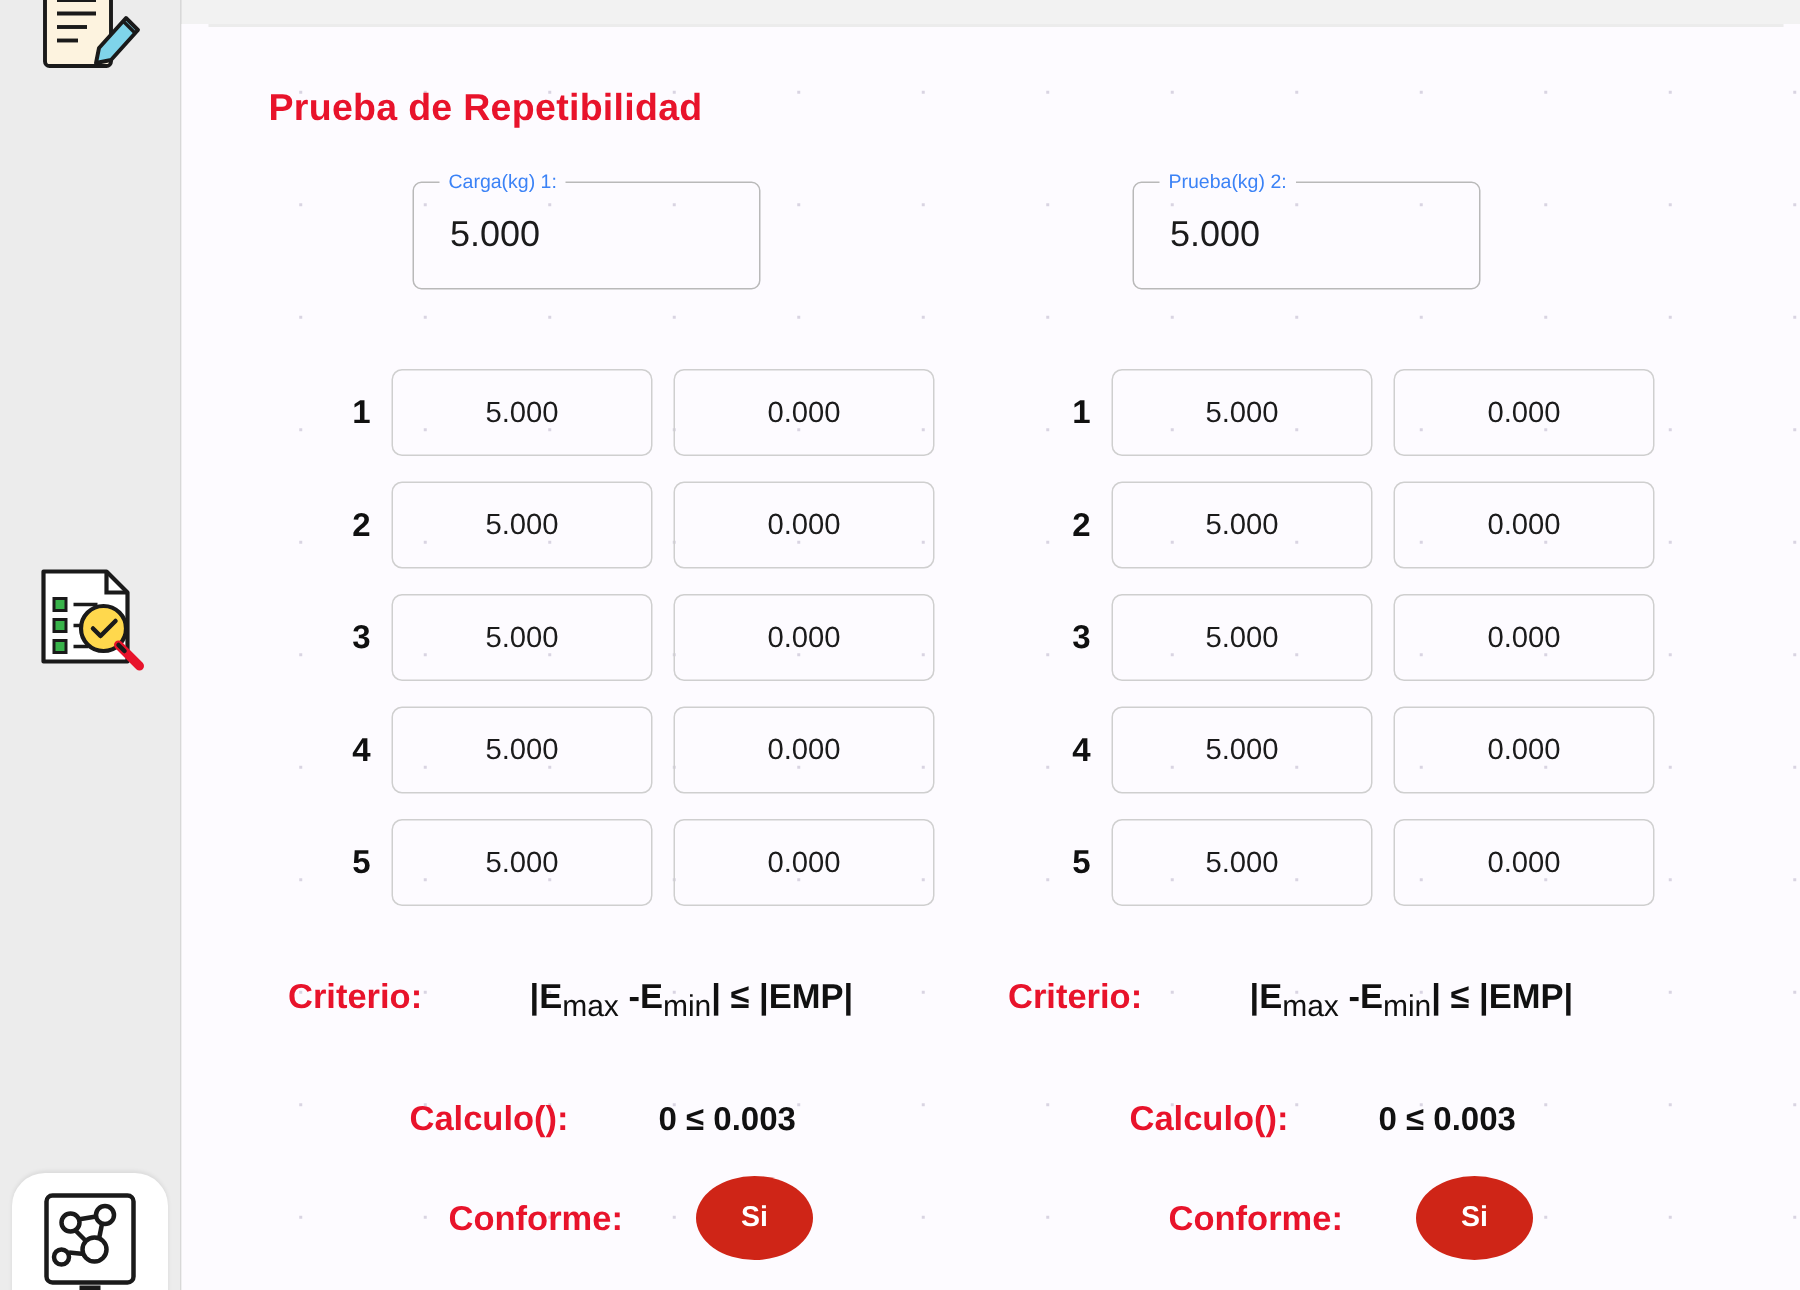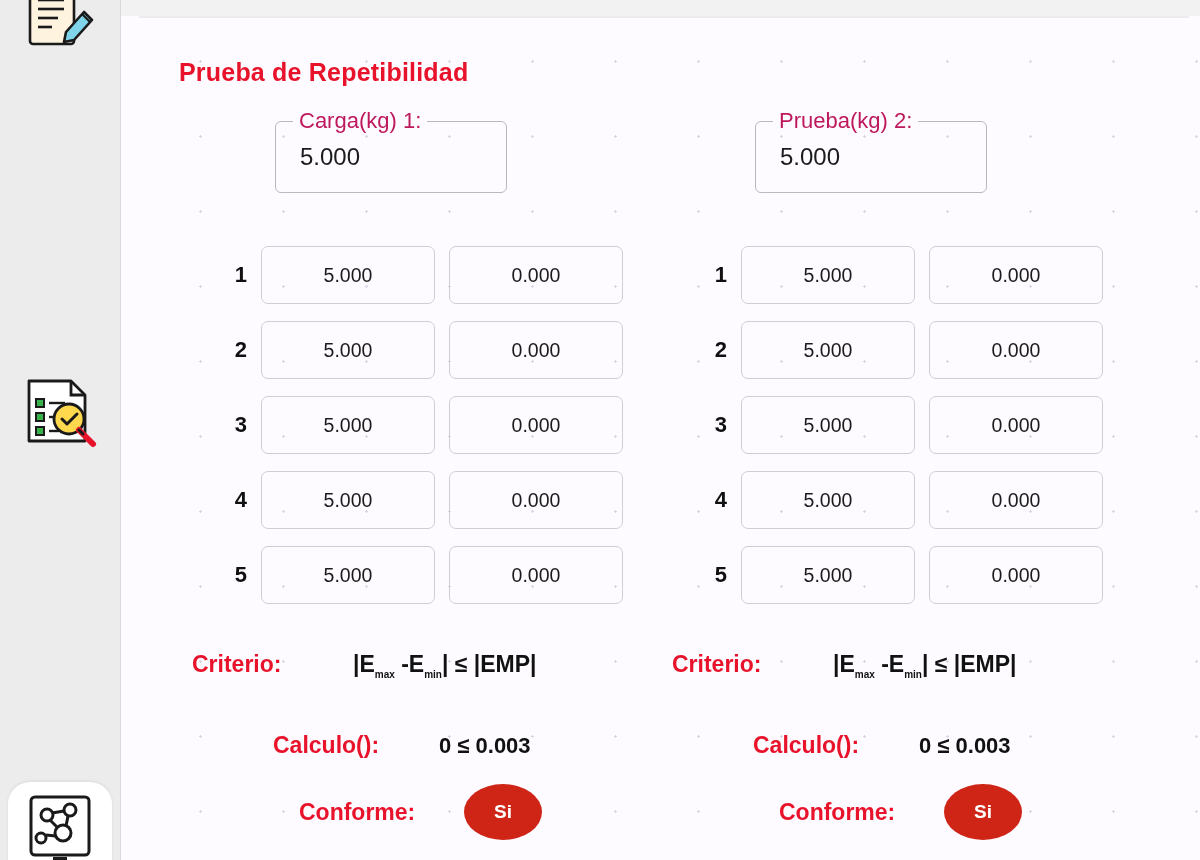--- a/index.html
+++ b/index.html
@@ -87,22 +87,22 @@
     border: 1.6px solid #b9b9b9;
     border-radius: 6px;
     box-sizing: border-box;
   }
   .outlined .legend {
     position: absolute;
     left: 18px;
     top: -11px;
     background: #fdfbff;
     padding: 0 6px;
-    font-size: 22px;
-    color: #be185d;
+    font-size: 13px;
+    color: #3b82f6;
     line-height: 22px;
   }
   .outlined .value {
     position: absolute;
     left: 25px;
     top: 22px;
     font-size: 24px;
     color: #1b1b1b;
   }
   
@@ -137,22 +137,22 @@
     white-space: nowrap;
   }
   .formula {
     position: absolute;
     font-size: 23px;
     font-weight: bold;
     color: #111;
     white-space: nowrap;
   }
   .formula sub {
-    font-size: 10px;
-    font-weight: bold;
+    font-size: 20px;
+    font-weight: normal;
   }
   .calcval {
     position: absolute;
     font-size: 22px;
     font-weight: bold;
     color: #111;
     white-space: nowrap;
   }
   .pill {
     position: absolute;

